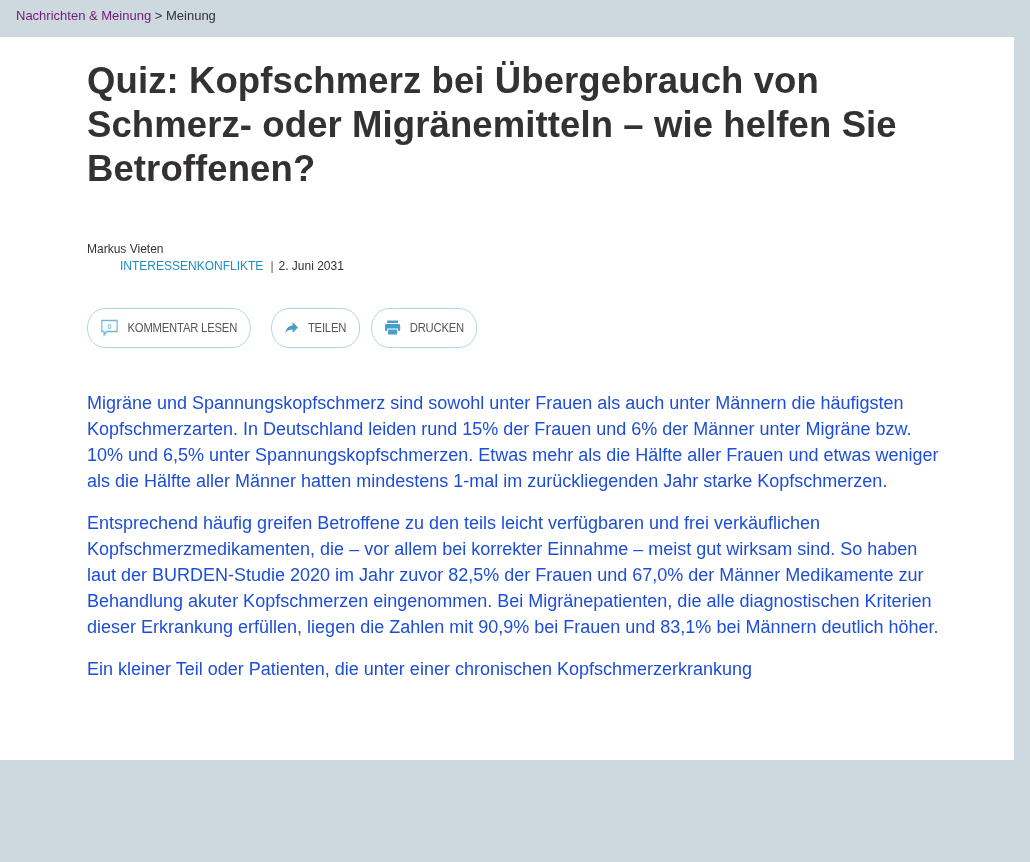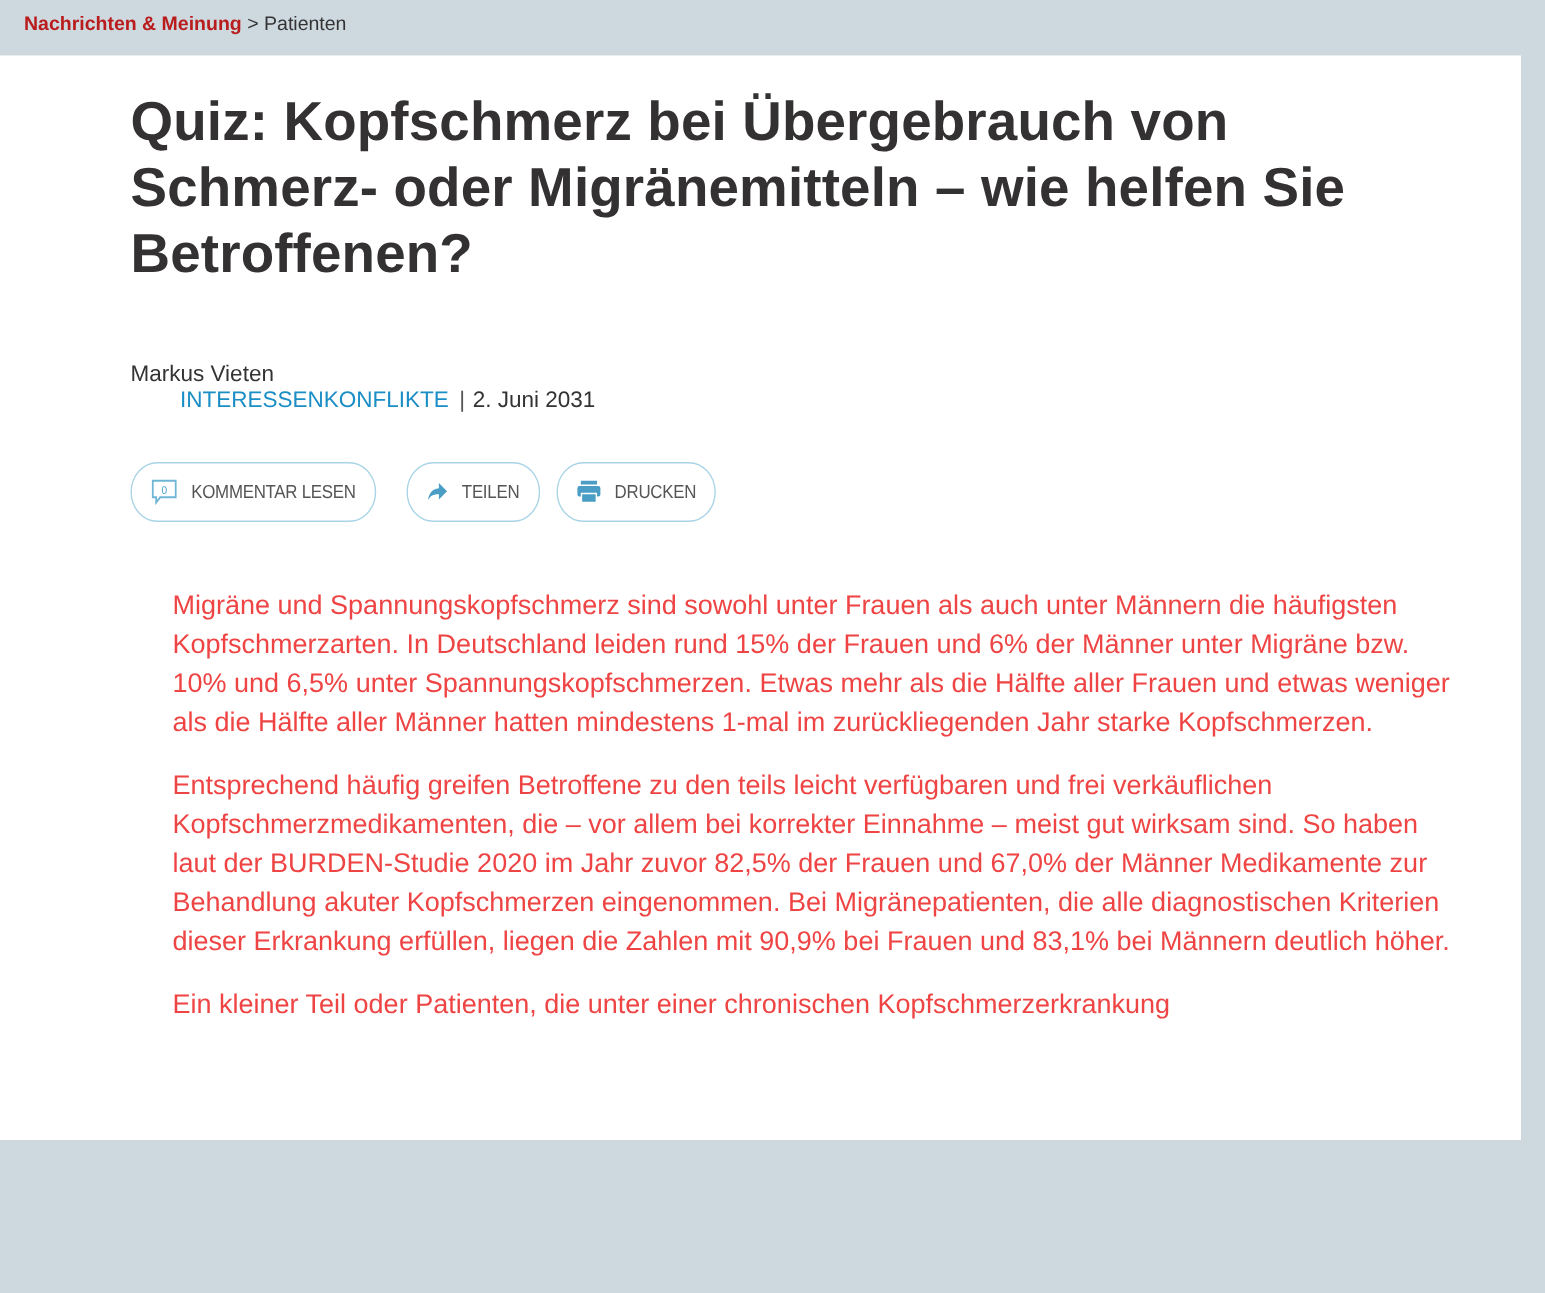--- a/index.html
+++ b/index.html
@@ -12,21 +12,21 @@
       color: #333132;
     }
     .breadcrumb {
       position: absolute;
       left: 16px;
       top: 8px;
       font-size: 13px;
       line-height: 16px;
       color: #333;
     }
-    .breadcrumb a { color: #b91c1c; text-decoration: none; font-weight: bold; }
+    .breadcrumb a { color: #701a75; text-decoration: none; }
     .card {
       position: absolute;
       left: 0;
       top: 37px;
       width: 1014px;
       height: 723px;
       background: #ffffff;
     }
     .content {
       position: absolute;
@@ -37,21 +37,21 @@
     h1 {
       margin: 0;
       font-size: 36.5px;
       line-height: 44px;
       font-weight: 700;
       color: #333132;
       letter-spacing: 0.1px;
     }
     .byline {
       margin-top: 50px;
-      font-size: 15px;
+      font-size: 12px;
       line-height: 17px;
     }
     .author { color: #333; }
     .meta { color: #333; }
     .meta a { color: #1a8ec5; text-decoration: none; margin-left: 33px; }
     .meta .sep { margin: 0 5px 0 7px; color: #555; }
     .actions {
       margin-top: 33px;
       display: flex;
       gap: 14px;
@@ -74,33 +74,32 @@
       letter-spacing: -0.2px;
       transform: scaleX(0.9);
       transform-origin: left center;
     }
     .pill + .pill { margin-left: -12px; }
     .icon svg { display: block; }
     .body {
       margin-top: 40px;
       font-size: 18px;
       line-height: 26px;
-      color: #ef4444;
+      color: #1d4ed8;
       width: 860px;
-      margin-left: 28px;
     }
     .body p { margin: 0 0 16px 0; }
   </style>
 </head>
 <body>
 
 <div class="breadcrumb">
   <a href="#">Nachrichten &amp; Meinung</a>
   <span>&gt;</span>
-  <span>Patienten</span>
+  <span>Meinung</span>
 </div>
 
 <div class="card">
   <div class="content">
     <h1>Quiz: Kopfschmerz bei Übergebrauch von Schmerz- oder Migränemitteln – wie helfen Sie Betroffenen?</h1>
 
     <div class="byline">
       <div class="author">Markus Vieten</div>
       <div class="meta">
         <a href="#">INTERESSENKONFLIKTE</a><span class="sep">|</span><span>2. Juni 2031</span>

